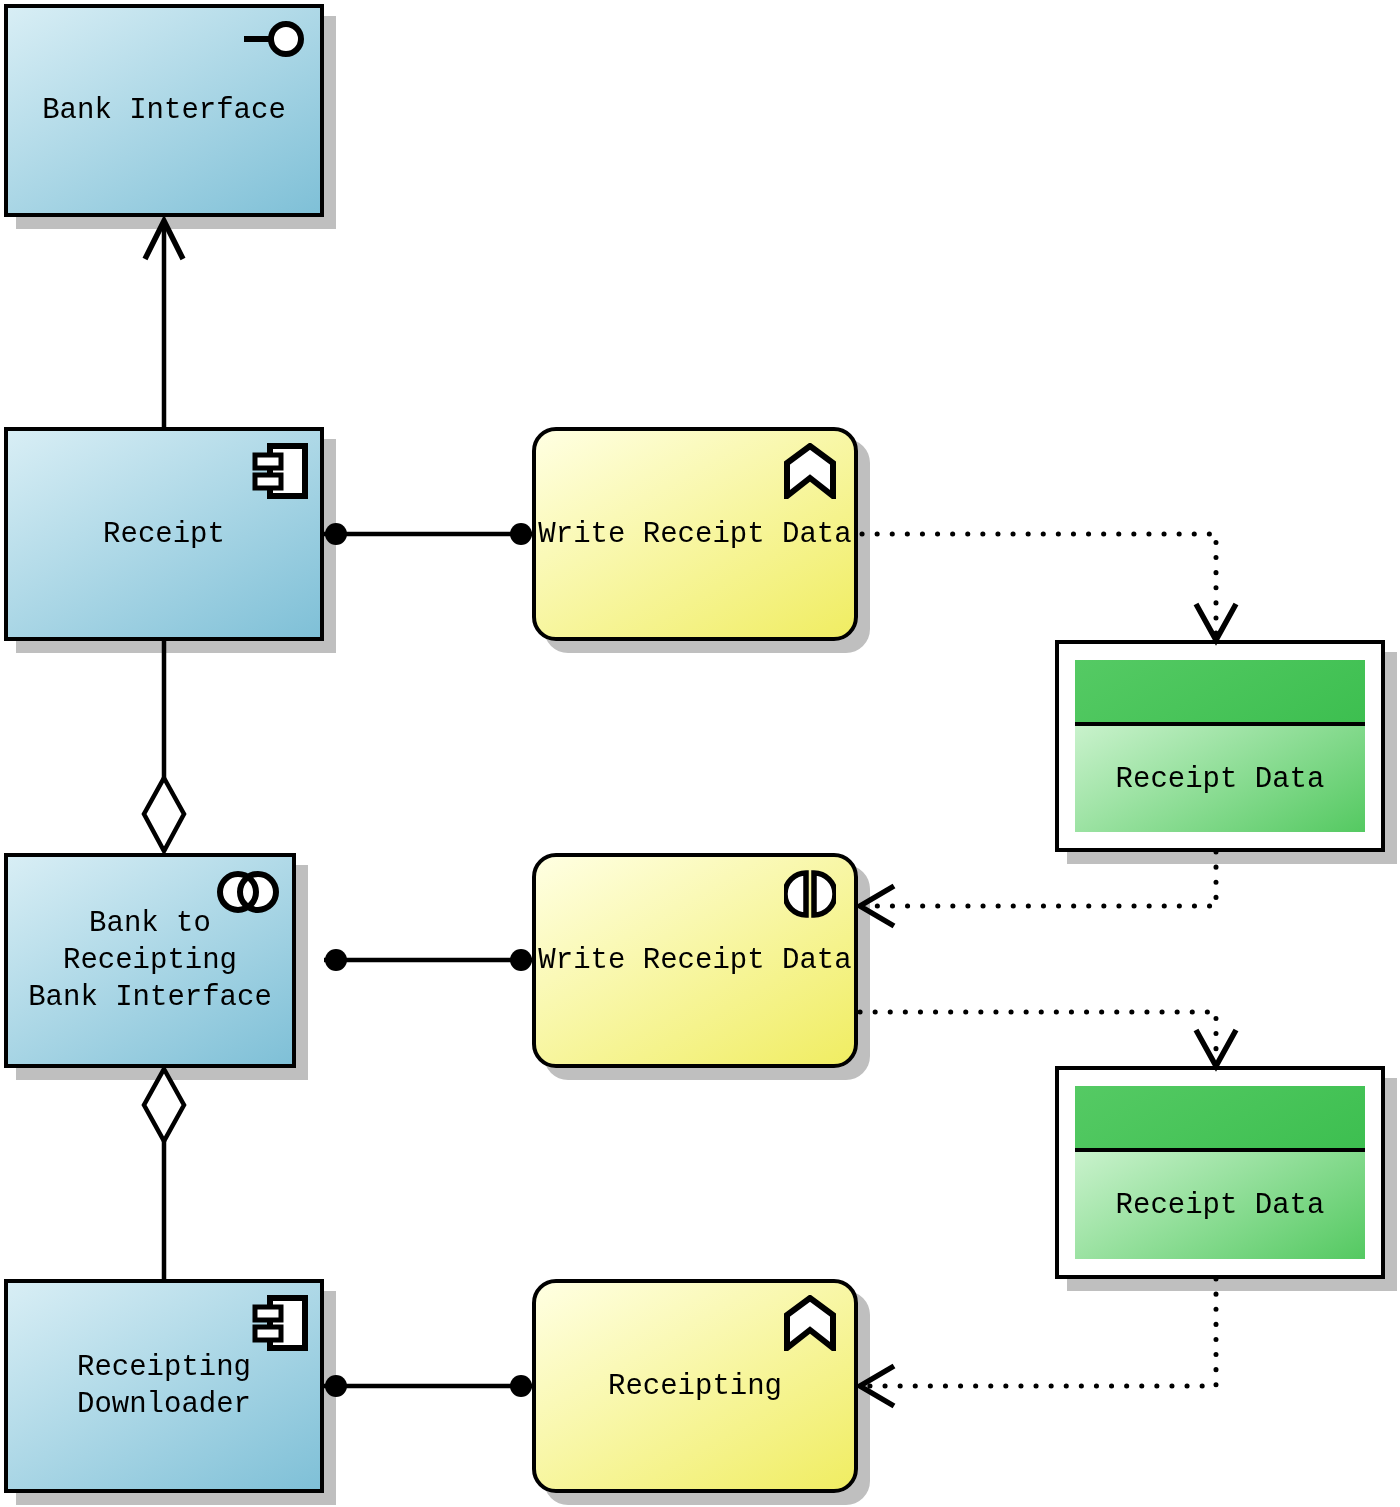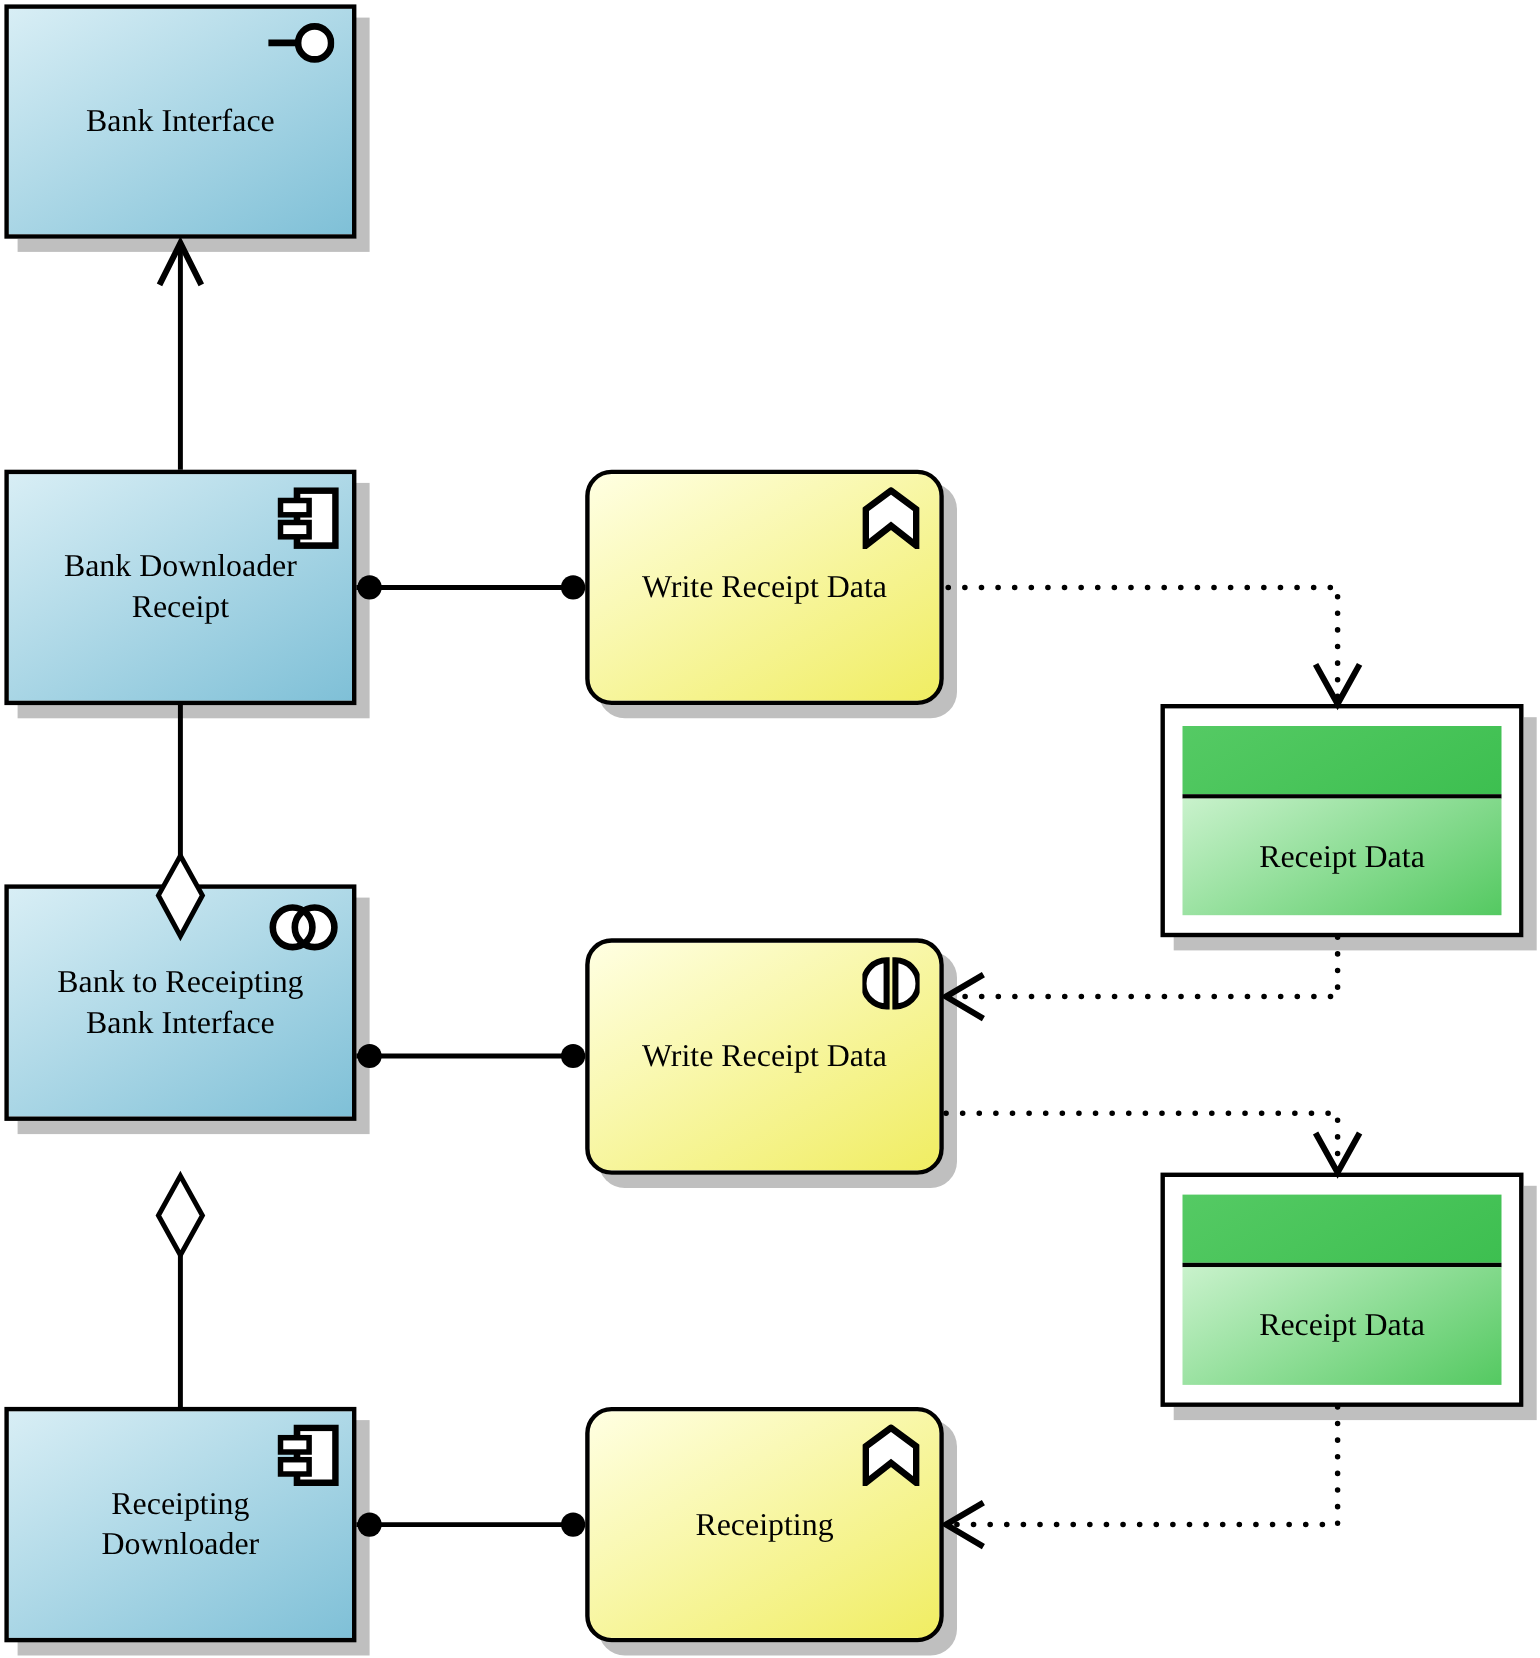--- a/index.html
+++ b/index.html
@@ -1,18 +1,18 @@
 <!DOCTYPE html>
 <html><head>
 <meta charset="utf-8">
 <style>
   html,body{margin:0;padding:0;background:#ffffff;}
   #canvas{
     position:relative;width:1400px;height:1507px;background:#ffffff;overflow:hidden;
-    font-family:Liberation Serif, serif;color:#000;
+    font-family:Liberation Mono, monospace;color:#000;
   }
   .node{
     position:absolute;box-sizing:border-box;border:4px solid #000;
     box-shadow:12px 12px 0 #bfbfbf;
     display:flex;flex-direction:column;align-items:center;justify-content:center;
     text-align:center;font-size:29px;line-height:37px;
   }
   .app{background:linear-gradient(150deg,#d8eef5 0%,#7fc0d7 100%);}
   .func{border-radius:24px;background:linear-gradient(150deg,#ffffe2 0%,#f0ed62 100%);}
   .data{display:block;padding:16px;background:none;text-align:center;}
@@ -48,25 +48,24 @@
   </div>
 
   <div class="node app" style="left:4px;top:427px;width:320px;height:214px">
     <span class="icon icon-tr">
       <svg width="56" height="56" viewBox="0 0 56 56">
         <rect x="18" y="3" width="35" height="50" fill="#fff" stroke="#000" stroke-width="6"></rect>
         <rect x="3" y="12" width="26" height="13" fill="#fff" stroke="#000" stroke-width="5"></rect>
         <rect x="3" y="32" width="26" height="13" fill="#fff" stroke="#000" stroke-width="5"></rect>
       </svg>
     </span>
-    <span class="lbl">Bank Downloader</span>
     <span class="lbl">Receipt</span>
   </div>
 
-  <div class="node app" style="left:4px;top:804px;width:320px;height:215px">
+  <div class="node app" style="left:4px;top:853px;width:292px;height:215px">
     <span class="icon icon-tr">
       <svg width="64" height="46" viewBox="0 0 64 46">
         <circle cx="22" cy="23" r="18" fill="#fff"></circle>
         <circle cx="42" cy="23" r="18" fill="#fff"></circle>
         <circle cx="22" cy="23" r="18" fill="none" stroke="#000" stroke-width="6"></circle>
         <circle cx="42" cy="23" r="18" fill="none" stroke="#000" stroke-width="6"></circle>
       </svg>
     </span>
     <span class="lbl">Bank to Receipting</span>
     <span class="lbl">Bank Interface</span>

